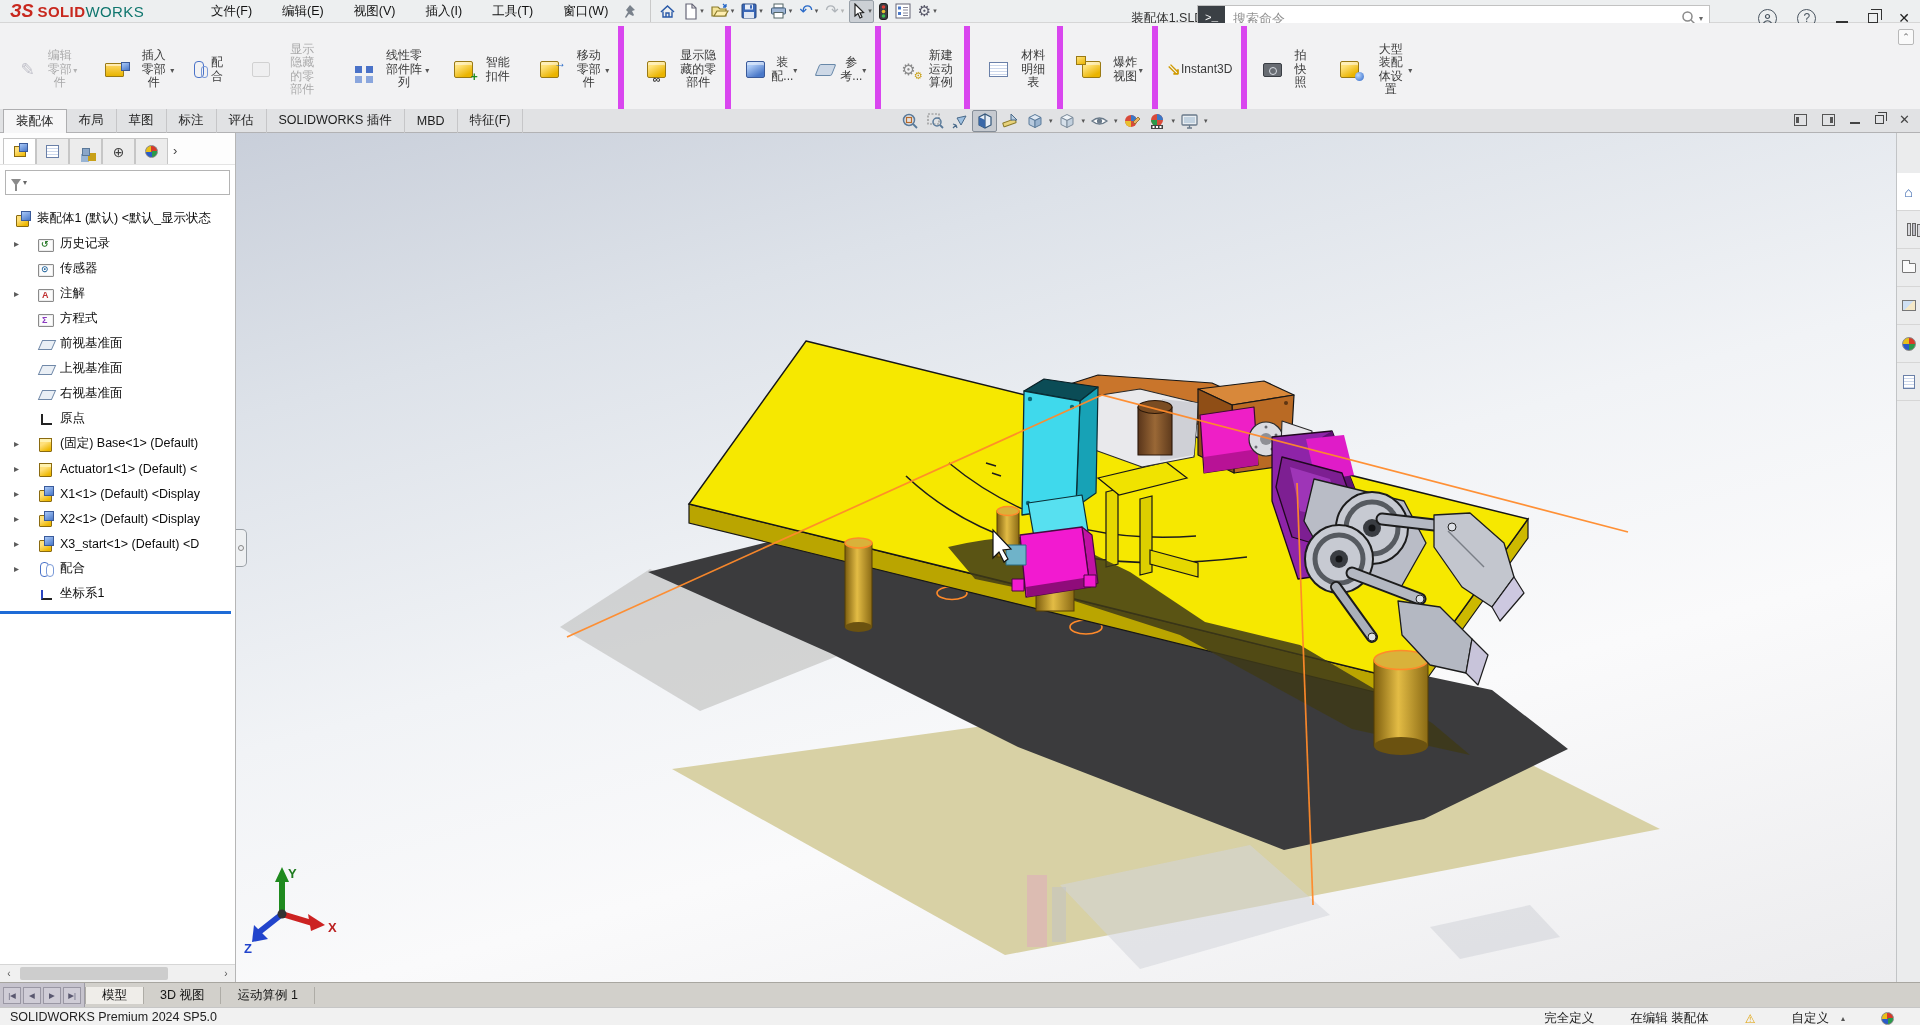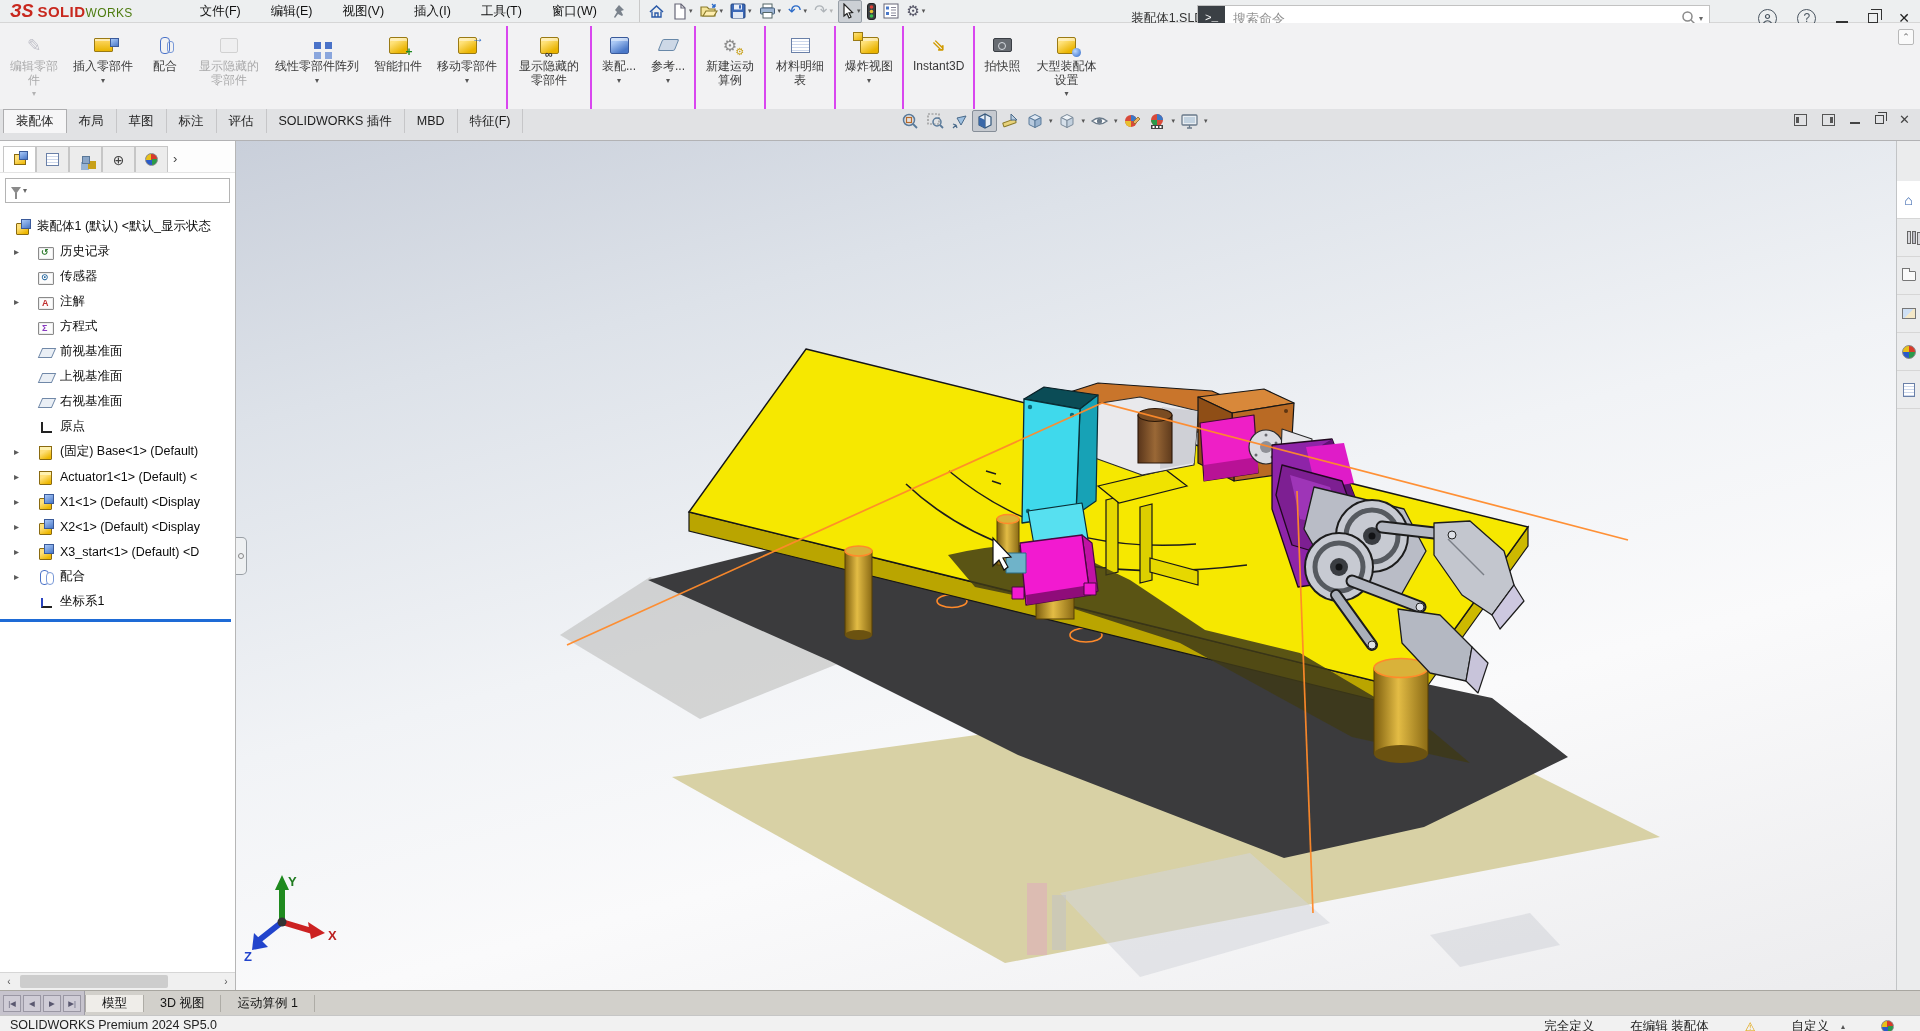--- a/index.html
+++ b/index.html
@@ -4,21 +4,21 @@
 <style>
 *{margin:0;padding:0;box-sizing:border-box}
 html,body{width:1920px;height:1031px;overflow:hidden}
 body{font-family:"Liberation Sans","DejaVu Sans",sans-serif;font-size:12px;color:#222;background:#fff}
 
 
 .titlebar{height:23px;background:#edeff0;border-bottom:1px solid #d6d6d6;display:flex;align-items:center;padding:0 10px;position:relative}
 .logo{display:flex;align-items:baseline;margin-right:60px;white-space:nowrap}
 .logo-mark{color:#c8281e;font-weight:bold;font-style:italic;font-size:18px;margin-right:4px}
 .logo-solid{color:#c8281e;font-weight:bold;font-size:15px;letter-spacing:.4px}
-.logo-works{color:#4d7c0f;font-size:12px;letter-spacing:.4px}
+.logo-works{color:#0f766e;font-size:15px;letter-spacing:.4px}
 .menus{display:flex;gap:16px}
 .menu-item{padding:4px 7px;font-size:12.5px;color:#111;cursor:default}
 .pin-btn{margin:0 8px;display:flex;align-items:center}
 .tb-sep{width:1px;height:22px;background:#c9c9c9;margin:0 6px}
 .qat{display:flex;align-items:center;gap:3px}
 .qbtn{display:flex;align-items:center;padding:3px 2px;border-radius:2px;position:relative}
 .qbtn .drop{font-size:7px;color:#555;margin-left:2px}
 .qbtn.disabled{opacity:.38}
 .qbtn.pressed{background:#ccd0d5;border:1px solid #98a0a8;padding:2px 1px}
 .glyphbtn{font-size:14px;color:#4a5560;line-height:14px}
@@ -31,22 +31,22 @@
 .search-drop{flex:none;font-size:8px;color:#666;margin-right:6px}
 .tb-right{position:absolute;right:10px;top:0;height:36px;display:flex;align-items:center;gap:20px}
 .circle-icon{width:19px;height:19px;border:1.4px solid #4a5560;border-radius:50%;display:flex;align-items:center;justify-content:center;color:#4a5560;font-size:12px}
 .win-min{width:12px;height:2px;background:#333;margin-top:8px}
 .win-restore{width:10px;height:10px;border:1.4px solid #333;position:relative;background:#edeff0}
 .win-restore::before{content:"";position:absolute;left:2px;top:-5px;width:10px;height:10px;border:1.4px solid #333;border-bottom:none;border-left:none;background:transparent}
 .win-close{font-size:14px;color:#222;line-height:14px}
 
 
 .ribbon{height:86px;background:#f2f2f3;display:flex;align-items:stretch;padding:3px 2px 0 2px;position:relative}
-.ribbon-btn{display:flex;flex-direction:column;align-items:center;padding:4px 7px 0;min-width:50px;position:relative}
-.ribbon-btn.sep{border-right:2px solid #d946ef;padding-right:9px;margin-right:2px}
+.ribbon-btn{display:flex;flex-direction:row;align-items:center;padding:4px 7px 0;min-width:50px;position:relative}
+.ribbon-btn.sep{border-right:6px solid #d946ef;padding-right:9px;margin-right:2px}
 .ricon{height:30px;display:flex;align-items:center;justify-content:center;position:relative;width:100%}
 .rlabel{font-size:12px;color:#3a3a3a;text-align:center;line-height:13.5px;white-space:pre-line}
 .ribbon-btn[data-size="narrow"] .rlabel{width:50px}
 .ribbon-btn[data-size="mid"] .rlabel{width:64px}
 .ribbon-btn[data-size="wide"] .rlabel{width:104px}
 .ribbon-btn.has-drop::after{content:"▾";font-size:8px;color:#555;margin-top:2px}
 .ribbon-btn.disabled{opacity:.4}
 .ricon::before{content:"";width:17px;height:15px;background:linear-gradient(150deg,#ffe27a 25%,#eab400 80%);border:1px solid #9a7a14;border-radius:2px;box-shadow:inset 0 3px 0 rgba(255,255,255,.45)}
 .ricon[data-icon="edit-component"]::before{content:"✎";width:auto;height:auto;background:none;border:none;box-shadow:none;font-size:17px;color:#76768a}
 .ricon[data-icon="mate"]::before{width:8px;height:15px;background:none;border:1.6px solid #4a72c8;border-radius:4px;box-shadow:none}
@@ -65,21 +65,21 @@
 .ricon[data-icon="instant3d"]::before{content:"⇘";width:auto;height:auto;background:none;border:none;box-shadow:none;font-size:17px;font-weight:bold;color:#d09a00}
 .ricon[data-icon="speedpak"]::after{content:"⚠";position:absolute;font-size:10px;color:#e08a00;transform:translate(-12px,6px)}
 .ricon[data-icon="snapshot"]::before{width:17px;height:12px;background:#686c72;border:1px solid #3a3e44;border-radius:2px;box-shadow:none}
 .ricon[data-icon="snapshot"]::after{content:"";position:absolute;width:6px;height:6px;border:1.5px solid #d8dce2;border-radius:50%;transform:translate(0,1px)}
 .ricon[data-icon="large-assembly"]::after{content:"";position:absolute;width:9px;height:9px;border-radius:50%;background:radial-gradient(circle at 35% 35%,#bcd8ff,#2a66c8);transform:translate(10px,7px)}
 .ricon[data-icon="insert-component"]::before{width:17px;height:12px;background:linear-gradient(#ffd96a,#e8b400);border:1px solid #9a7a14;border-radius:1px;box-shadow:inset 0 2px 0 rgba(255,255,255,.5)}
 .ricon[data-icon="insert-component"]::after{content:"";position:absolute;width:7px;height:7px;background:linear-gradient(150deg,#a8c8f8,#4a78c8);border:1px solid #3a5a9a;transform:translate(11px,-3px)}
 .ribbon-collapse{position:absolute;right:6px;top:6px;width:16px;height:16px;border:1px solid #b8b8b8;border-radius:2px;color:#666;font-size:9px;display:flex;align-items:center;justify-content:center;background:#fafafa}
 
 
-.cmdrow{height:32px;background:#e1e2e4;border-bottom:1px solid #b2b2b4;display:flex;align-items:flex-start;position:relative}
+.cmdrow{height:24px;background:#e1e2e4;border-bottom:1px solid #b2b2b4;display:flex;align-items:center;position:relative}
 .cmdtabs{display:flex;align-items:stretch;height:24px;padding-left:3px}
 .cmdtab{padding:0 12px;font-size:12.5px;color:#1c1c1c;display:flex;align-items:center;border-right:1px solid #c6c6c8}
 .cmdtab.active{background:#f6f6f7;border:1px solid #aeaeb0;border-bottom:none}
 .headsup{position:absolute;left:897px;top:1px;display:flex;align-items:center}
 .hbtn{width:25px;height:22px;display:flex;align-items:center;justify-content:center;border-radius:2px;flex:none}
 .hbtn.pressed{background:#c6cad0;border:1px solid #868e98}
 .hdrop{font-size:7px;color:#555;margin:0 2px;flex:none}
 .docwin{position:absolute;right:10px;top:3px;display:flex;gap:15px;align-items:center}
 .dw{color:#444;font-size:11px;display:flex;align-items:center}
 .pane-arrow{width:13px;height:12px;border:1.2px solid #555;position:relative}

